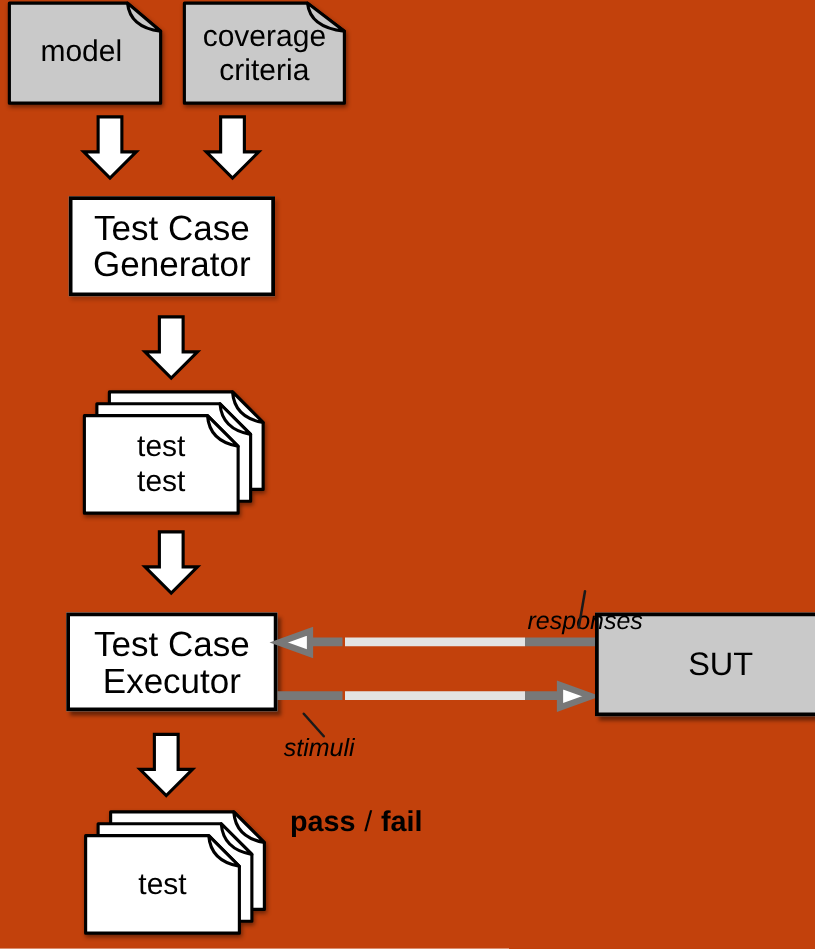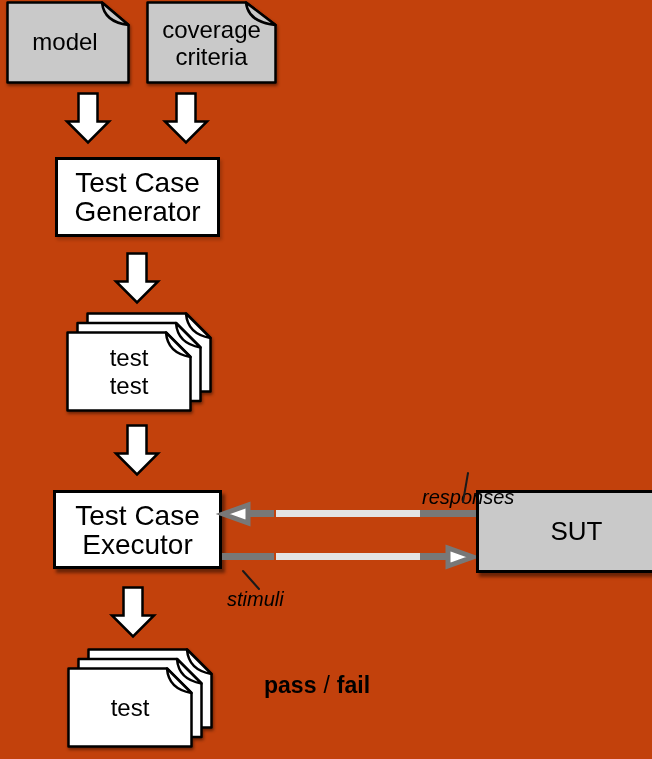--- a/index.html
+++ b/index.html
@@ -164,17 +164,17 @@
     </g>
     <g>
       <path class="shape-doc-white" d="M1.5 20.5 H100 L124.5 45 V98.5 H1.5 Z"></path>
       <path class="shape-doc-white" d="M100 20.5 Q101.5 41 124.5 45 Z"></path>
     </g>
   </svg>
   <div class="abs stack-label" style="left:67px;top:667px;width:126px;height:81px;">
     <span>test</span>
   </div>
 
-  <div class="abs verdict" style="left:232px;top:672px;margin-left:32px;">
+  <div class="abs verdict" style="left:232px;top:644px;">
     <span>pass</span><span class="sep">/</span><span>fail</span>
   </div>
 
 </div>
 
 </body></html>

